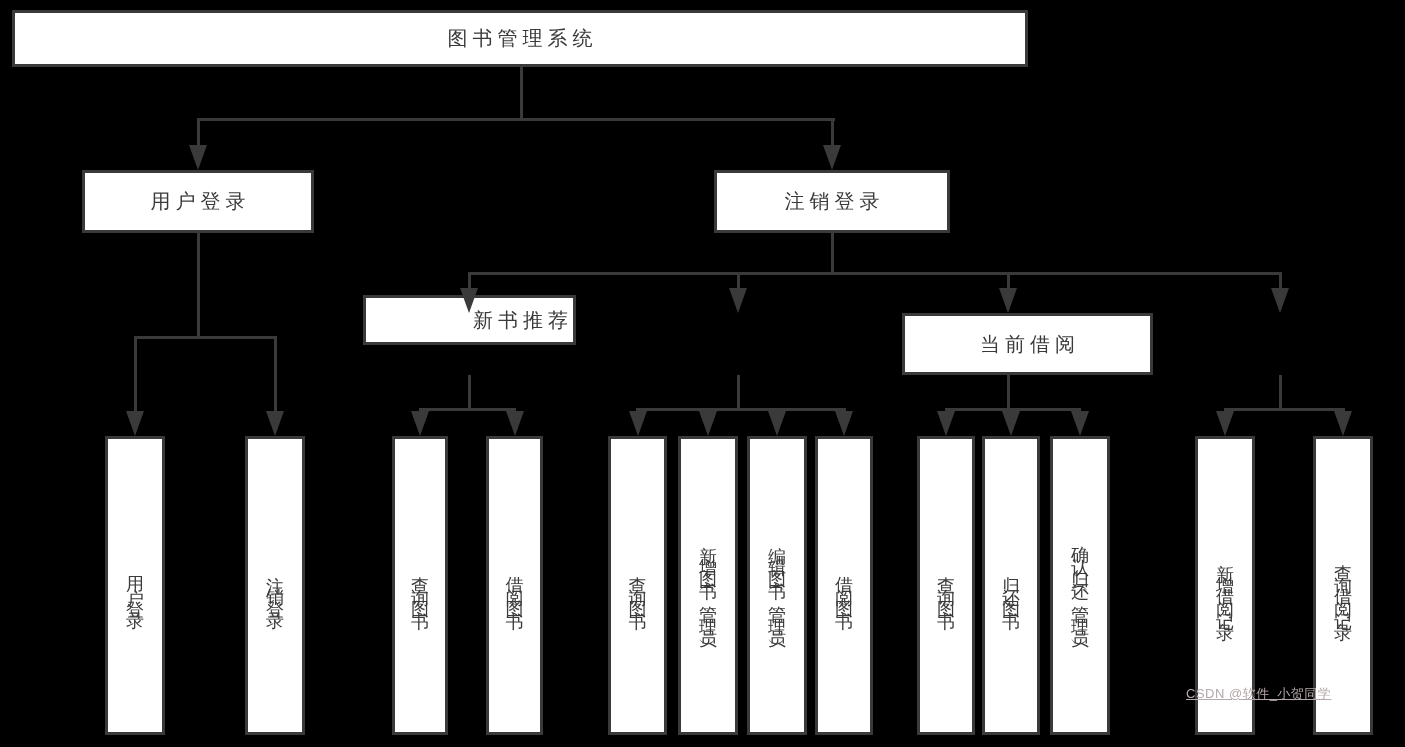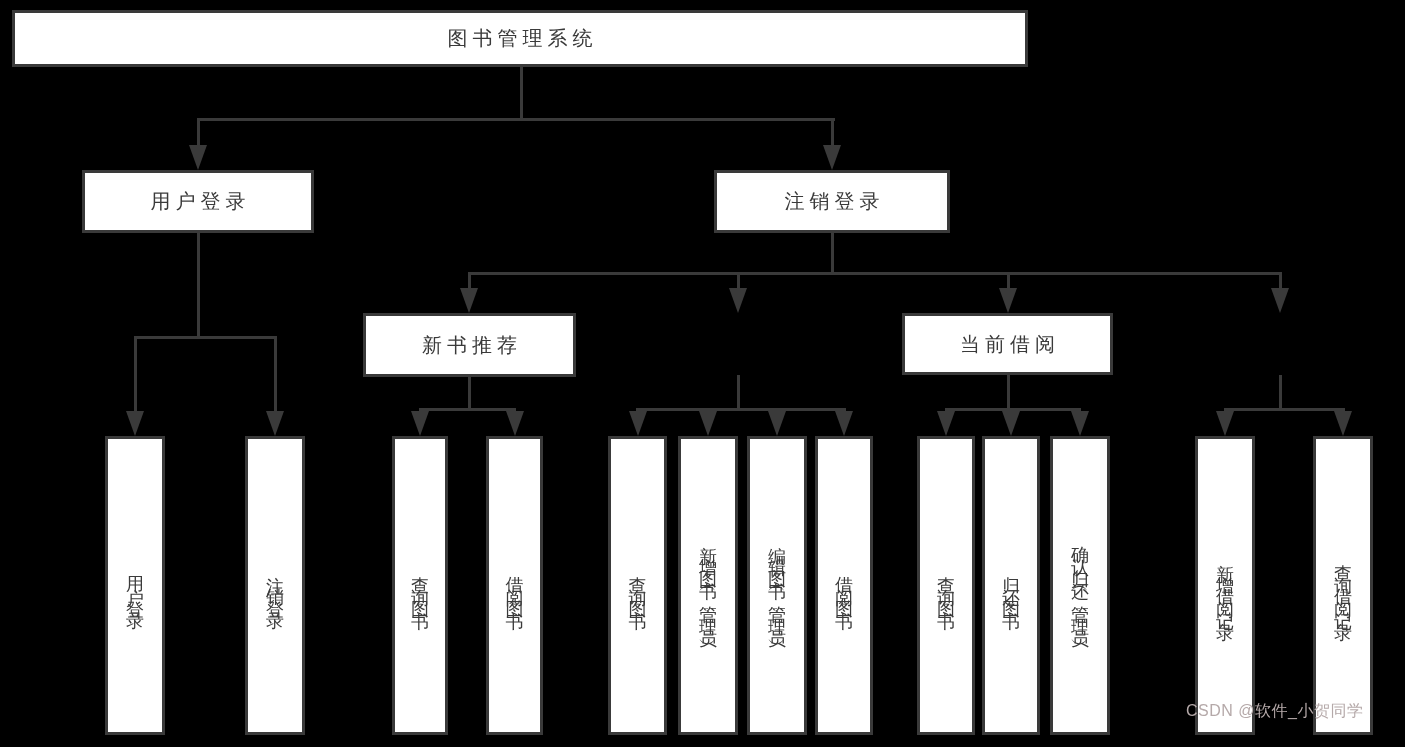--- a/index.html
+++ b/index.html
@@ -48,48 +48,49 @@
     position: absolute;
     width: 0;
     height: 0;
     border-left: 9px solid transparent;
     border-right: 9px solid transparent;
     border-top: 25px solid var(--line);
   }
   #watermark {
     position: absolute;
     left: 1186px;
-    top: 701px;
-    font-size: 16px;
+    top: 685px;
+    font-size: 13px;
     letter-spacing: 0.5px;
     white-space: nowrap;
     z-index: 10;
     font-family: "Liberation Sans", "DejaVu Sans", sans-serif;
+    text-decoration: underline;
   }
 </style>
 </head>
 <body>
 
 <div id="canvas">
 
   <div class="node h" style="left:12px; top:10px; width:1016px; height:57px;">
     <span>图书管理系统</span>
   </div>
 
   <div class="node h" style="left:82px; top:170px; width:232px; height:63px;">
     <span>用户登录</span>
   </div>
   <div class="node h" style="left:714px; top:170px; width:236px; height:63px;">
     <span>注销登录</span>
   </div>
 
-  <div class="node h" style="left:363px; top:313px; width:213px; height:64px;">
+  <div class="node h" style="left:363px; top:295px; width:213px; height:50px;justify-content:flex-end;">
     <span>新书推荐</span>
   </div>
-  <div class="node h" style="left:902px; top:313px; width:211px; height:62px;">
+  <div class="node h" style="left:902px; top:313px; width:251px; height:62px;">
     <span>当前借阅</span>
   </div>
 
   <div class="node v" style="left:105px; top:436px; width:60px; height:299px;">
     <span>用户登录</span>
   </div>
   <div class="node v" style="left:245px; top:436px; width:60px; height:299px;">
     <span>注销登录</span>
   </div>
 

